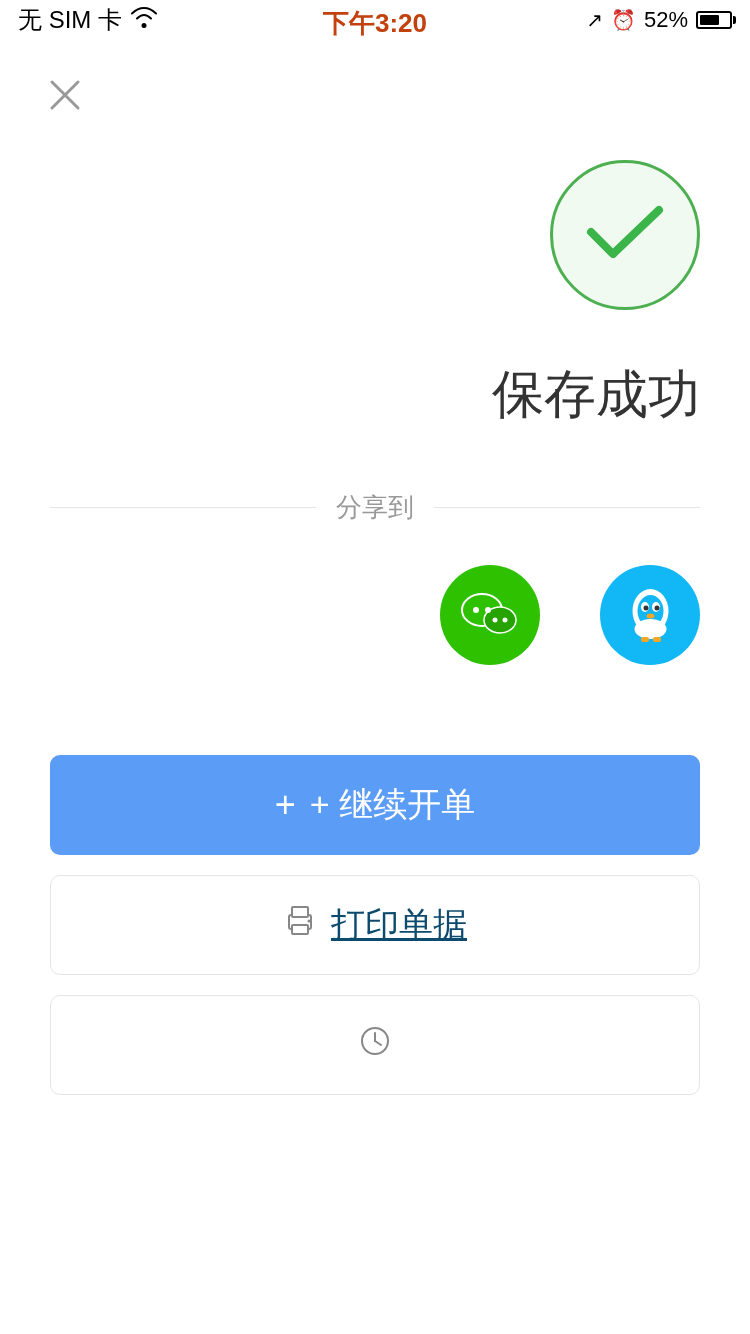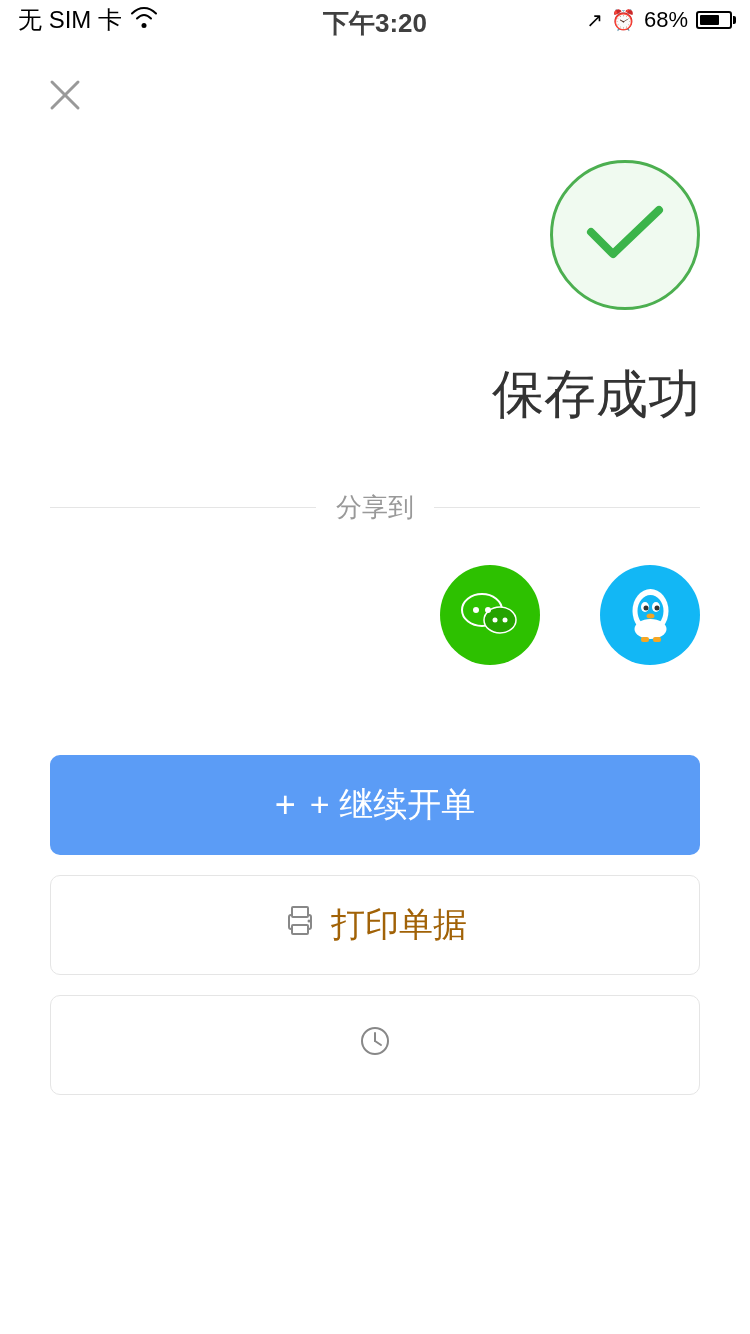--- a/index.html
+++ b/index.html
@@ -29,21 +29,21 @@
       align-items: center;
       gap: 8px;
       font-size: 24px;
       color: #000;
       font-weight: 500;
     }
 
     .status-center {
       font-size: 26px;
       font-weight: 600;
-      color: #404040;
+      color: #c2410c;
       position: absolute;
       left: 50%;
       transform: translateX(-50%);
       top: 6px;
     }
 
     .status-right {
       display: flex;
       align-items: center;
       gap: 8px;
@@ -207,27 +207,28 @@
       margin-bottom: 20px;
     }
 
     .btn-secondary {
       width: 100%;
       height: 100px;
       background: #fff;
       border: 1px solid #e5e5e5;
       border-radius: 10px;
       font-size: 34px;
-      color: #a16207;
+      color: #0c4a6e;
       cursor: pointer;
       display: flex;
       align-items: center;
       justify-content: center;
       gap: 14px;
       margin-bottom: 20px;
+      text-decoration: underline;
     }
   </style>
 </head>
 <body>
 
 <div class="status-bar">
   <div class="status-left">
     <span>无 SIM 卡</span>
 
     <span>
@@ -235,21 +236,21 @@
         <path d="M14 17a2.5 2.5 0 110 5 2.5 2.5 0 010-5z" fill="#000"></path>
         <path d="M7 12.5C9.1 10.4 11.4 9 14 9s4.9 1.4 7 3.5" stroke="#000" stroke-width="2" stroke-linecap="round" fill="none"></path>
         <path d="M2 7.5C5.5 4 9.5 2 14 2s8.5 2 12 5.5" stroke="#000" stroke-width="2" stroke-linecap="round" fill="none"></path>
       </svg>
     </span>
   </div>
   <div class="status-center">下午3:20</div>
   <div class="status-right">
     <span style="font-size:20px;">↗</span>
     <span style="font-size:20px;">⏰</span>
-    <span style="font-size:22px;">68%</span>
+    <span style="font-size:22px;">52%</span>
     <div class="battery-container">
       <div class="battery-icon">
         <div class="battery-fill"></div>
       </div>
     </div>
   </div>
 </div>
 
 <div class="close-area">
   <div class="close-btn">

